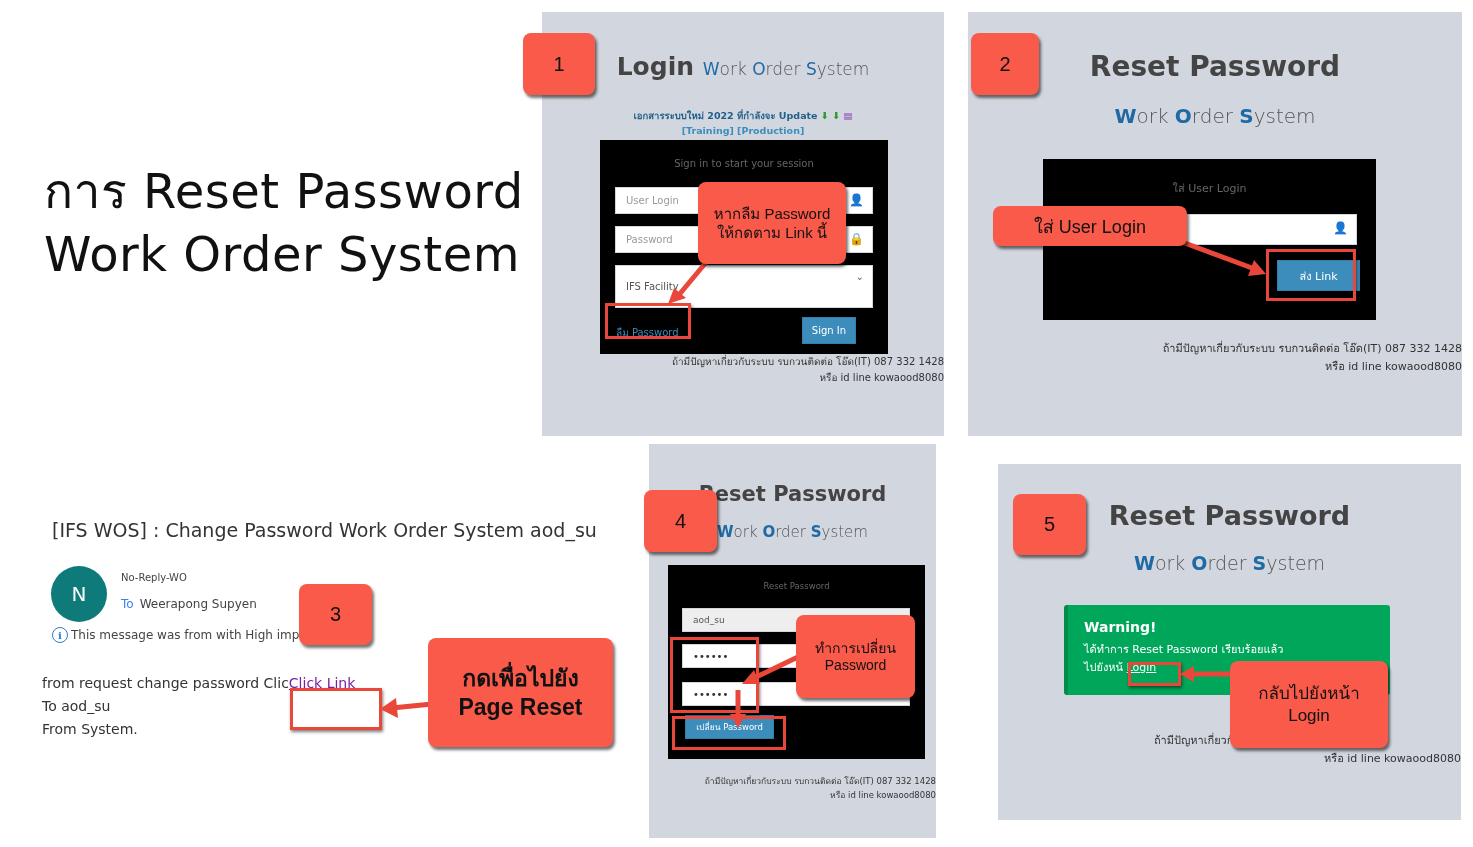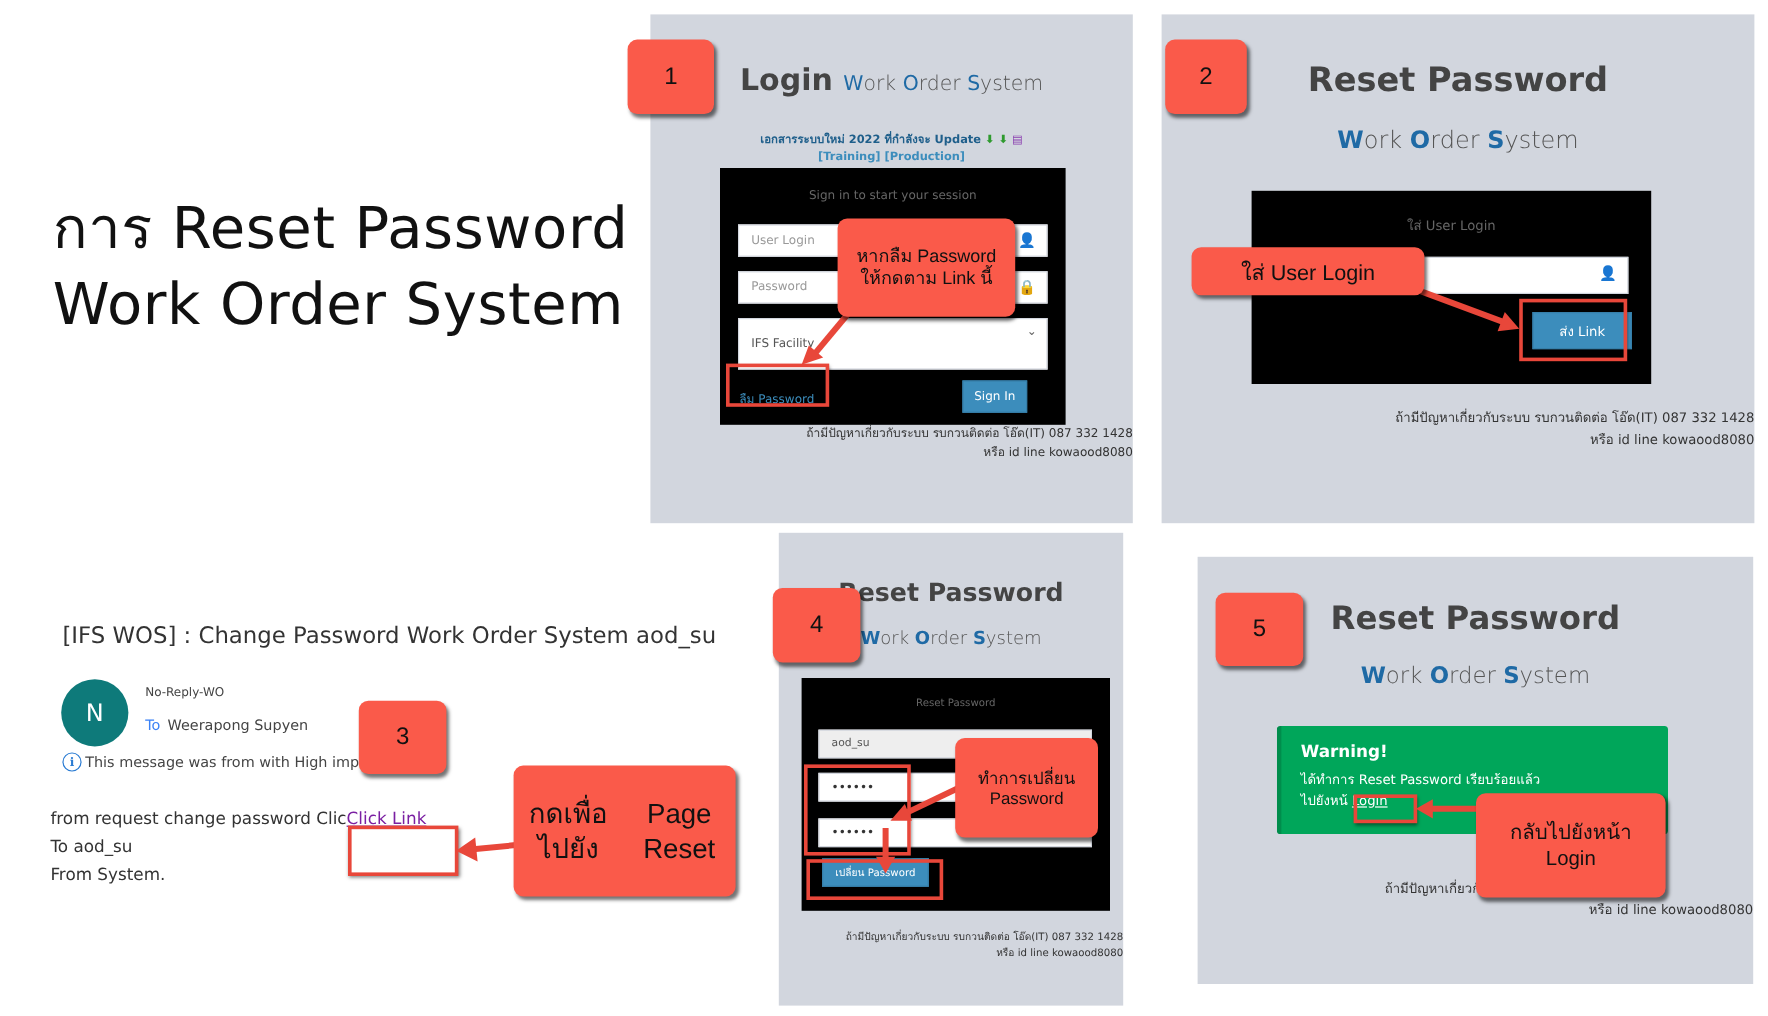--- a/index.html
+++ b/index.html
@@ -150,21 +150,21 @@
   <div><span>from request change password Clic</span><span class="click-link">Click Link</span></div>
   <div>To aod_su</div>
   <div>From System.</div>
 </div>
 
 <div class="hl-box" style="left:290px; top:688px; width:92px; height:42px;"></div>
 <svg class="arrow" style="left:376px; top:692px;" width="60" height="30">
   <line x1="56" y1="12" x2="16" y2="16" stroke="#e8473a" stroke-width="5"></line>
   <polygon points="4,17 20,6 22,26" fill="#e8473a"></polygon>
 </svg>
-<div class="callout" style="left:428px; top:638px; width:185px; height:109px; font-size:23px; line-height:29px; flex-direction:row;">
+<div class="callout" style="left:428px; top:638px; width:185px; height:109px; font-size:23px; line-height:29px; flex-direction:column;font-weight:bold;">
   <span>กดเพื่อไปยัง</span>
   <span>Page Reset</span>
 </div>
 <div class="callout step-badge" style="left:299px; top:584px; width:73px; height:61px;">
   <span>3</span>
 </div>
 
 <div class="abs panel" style="left:649px; top:444px; width:287px; height:394px;">
   <div class="panel-title" style="top:38px; font-size:21px;">Reset Password</div>
   <div class="wos" style="top:79px; font-size:15px;">

